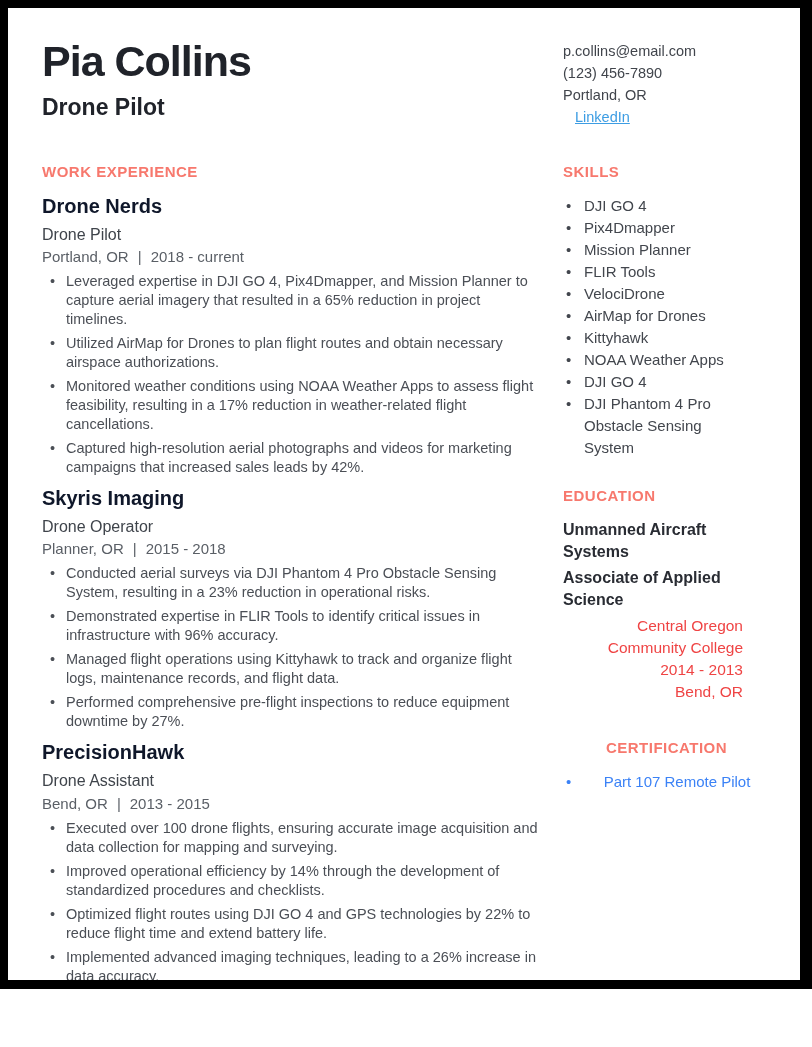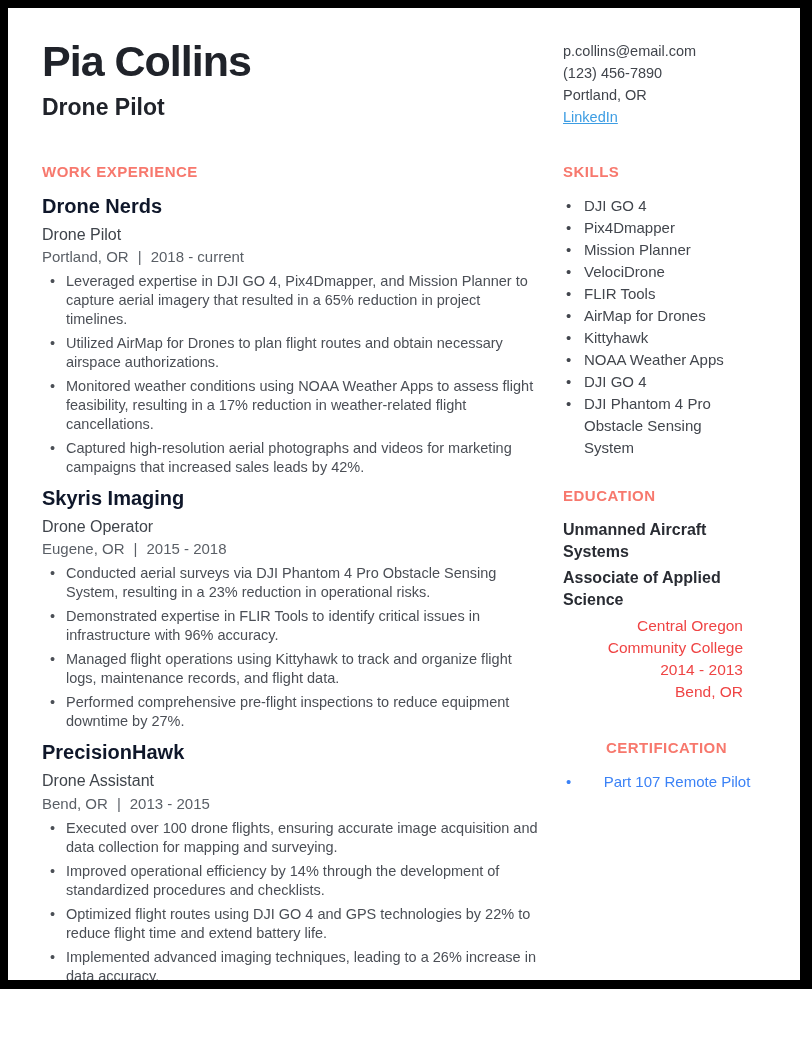--- a/index.html
+++ b/index.html
@@ -13,21 +13,21 @@
     padding:30px 30px 0 34px;
     display:grid; grid-template-columns:500px 207px; column-gap:21px;
   }
   
   .name {
     font-size:43px; font-weight:bold; color:#20232a;
     letter-spacing:-1px; line-height:1.0; margin:2px 0 0;
   }
   .subtitle { font-size:23px; font-weight:bold; color:#20232a; margin-top:11px; }
   .contact { font-size:14.5px; color:#41454c; line-height:22px; padding-top:2px; }
-  .contact a { color:#3d9de3; text-decoration:underline; }
+  .contact a { color:#3d9de3; text-decoration:underline;margin-left:12px; }
   
   .main-col  { margin-top:35px; }
   .side-col  { margin-top:35px; }
   .sec-heading {
     font-size:15px; font-weight:bold; color:#f7786d;
     letter-spacing:0.5px; margin:0 0 14px; line-height:1.2;
   }
   
   .job { margin-bottom:10px; }
   .company { font-size:20px; font-weight:bold; color:#0f172a; line-height:1.15; margin-bottom:7px; }
@@ -80,21 +80,21 @@
           <li>Utilized AirMap for Drones to plan flight routes and obtain necessary airspace authorizations.</li>
           <li>Monitored weather conditions using NOAA Weather Apps to assess flight feasibility, resulting in a 17% reduction in weather-related flight cancellations.</li>
           <li>Captured high-resolution aerial photographs and videos for marketing campaigns that increased sales leads by 42%.</li>
         </ul>
       </div>
 
       <div class="job">
         <div class="company">Skyris Imaging</div>
         <div class="role">Drone Operator</div>
         <div class="meta">
-          <span>Eugene, OR</span><span class="sep">|</span><span>2015 - 2018</span>
+          <span>Planner, OR</span><span class="sep">|</span><span>2015 - 2018</span>
         </div>
         <ul class="bullets">
           <li>Conducted aerial surveys via DJI Phantom 4 Pro Obstacle Sensing System, resulting in a 23% reduction in operational risks.</li>
           <li>Demonstrated expertise in FLIR Tools to identify critical issues in infrastructure with 96% accuracy.</li>
           <li>Managed flight operations using Kittyhawk to track and organize flight logs, maintenance records, and flight data.</li>
           <li>Performed comprehensive pre-flight inspections to reduce equipment downtime by 27%.</li>
         </ul>
       </div>
 
       <div class="job">
@@ -113,22 +113,22 @@
     </div>
 
     <div class="side-col">
 
       <div>
         <h2 class="sec-heading">SKILLS</h2>
         <ul class="skills">
           <li>DJI GO 4</li>
           <li>Pix4Dmapper</li>
           <li>Mission Planner</li>
+          <li>FLIR Tools</li>
           <li>VelociDrone</li>
-          <li>FLIR Tools</li>
           <li>AirMap for Drones</li>
           <li>Kittyhawk</li>
           <li>NOAA Weather Apps</li>
           <li>DJI GO 4</li>
           <li>DJI Phantom 4 Pro Obstacle Sensing System</li>
         </ul>
       </div>
 
       <div>
         <h2 class="sec-heading">EDUCATION</h2>

